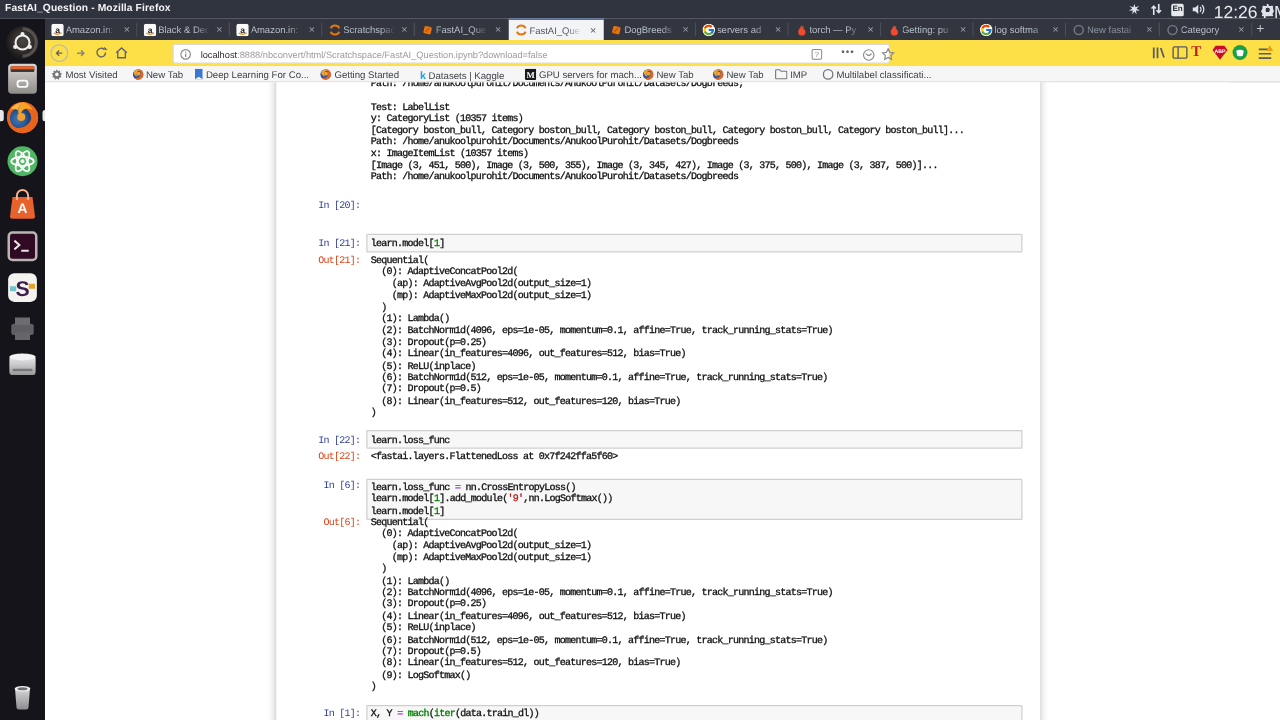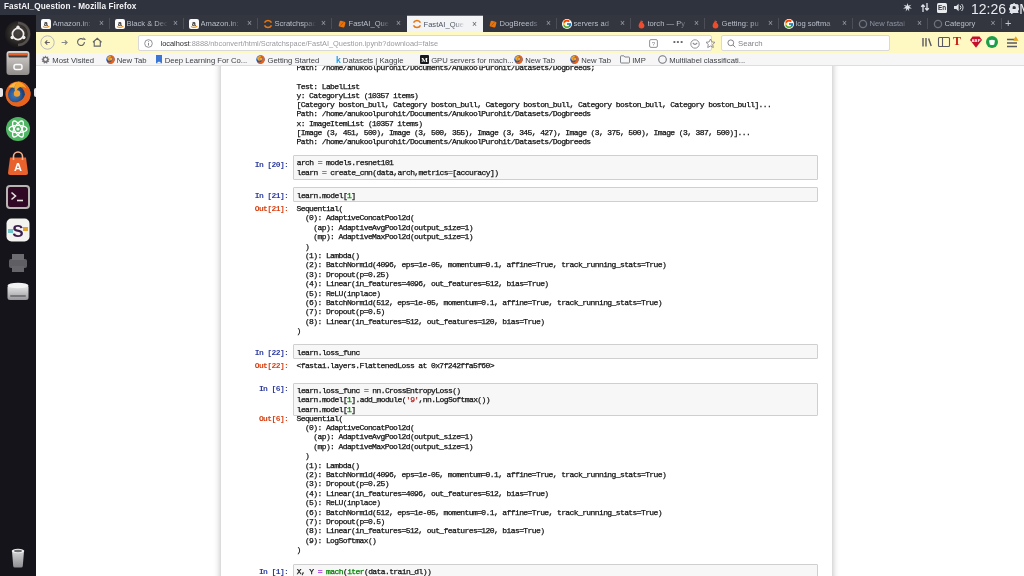--- a/index.html
+++ b/index.html
@@ -15,35 +15,35 @@
 
 #tabbar{left:36px;top:15px;width:988px;height:17px;background:#33363f}
 .tab{position:absolute;top:0;height:17px;font-size:7.6px;color:#b8bfca;white-space:nowrap;overflow:hidden}
 .tab .sep{position:absolute;right:0;top:3px;height:11px;width:1px;background:#4b4e57}
 .tab .ti{position:absolute;left:4.5px;top:3.8px;width:9.5px;height:9.5px}
 .tab .tt{position:absolute;left:16.5px;top:3.7px;width:41px;overflow:hidden;-webkit-mask-image:linear-gradient(to right,#000 72%,transparent 100%)}
 .tab .tx{position:absolute;right:6px;top:3.4px;font-size:8.5px;color:#9aa0ab}
 .tab.active{background:#f3f4f5;color:#4e5563;border-top:1.6px solid #2c6fe8}
 .tab.active .tx{color:#565c66}
 
-#navbar{left:36px;top:32px;width:988px;height:21px;background:#fef9c3}
+#navbar{left:36px;top:32px;width:988px;height:21px;background:#fde047}
 #urlbar{left:102px;top:2.5px;width:574px;height:16px;background:#fff;border:1px solid #d9d9da;border-radius:2px}
 #searchbar{left:685px;top:2.5px;width:169px;height:16px;background:#fff;border:1px solid #d9d9da;border-radius:2px}
 .urltxt{position:absolute;left:21.5px;top:3.5px;font-size:7.4px;color:#9a9aa0;white-space:nowrap}
 .urltxt b{color:#2a2a2e;font-weight:normal}
 
 #bookbar{left:36px;top:53px;width:988px;height:13px;background:#f6f6f7;border-bottom:1px solid #dededf;font-size:7.7px;color:#3e4147}
 .bm{position:absolute;top:2.2px;white-space:nowrap}
 .bm .bi{display:inline-block;vertical-align:-1.5px}
 
 #content{left:36px;top:66px;width:948px;height:510px;background:#fff;overflow:hidden}
 #nbc{position:absolute;left:185px;top:-10px;width:611px;height:530px;background:#fff;box-shadow:0 0 6px 1px rgba(90,90,90,.38)}
 .mono,.mono pre{font-family:"Liberation Mono",monospace;font-size:8px;letter-spacing:-.6px;line-height:9.4px;white-space:pre;color:#111;-webkit-text-stroke:.25px #111}
 .mono .op{-webkit-text-stroke:.25px #a22fdb}.mono .st{-webkit-text-stroke:.25px #ba2121}.mono .kw,.mono .nm{-webkit-text-stroke:.25px #008000}
-.prompt{position:absolute;font-family:"Liberation Mono",monospace;font-size:8px;letter-spacing:-.6px;font-weight:bold;white-space:pre}
+.prompt{position:absolute;font-family:"Liberation Mono",monospace;font-size:8px;letter-spacing:-.6px;font-weight:normal;white-space:pre}
 .pin{color:#303f9f}.pout{color:#d84315}
 .cbox{position:absolute;left:257.3px;width:524.7px;background:#f7f7f7;border:1px solid #cfcfcf;border-radius:1px;padding:2.2px 0 1.4px 2.4px}
 .otxt{position:absolute;left:260.5px}
 .kw{color:#008000}.op{color:#a22fdb}.st{color:#ba2121}.nm{color:#008000}
 
 #sbline{left:978px;top:0;width:1px;height:510px;background:#e9e9ea}
 #sbthumb{left:980px;top:159px;width:7px;height:147px;background:#adb0b5;border-radius:3.5px}
 </style></head>
 <body>
 <div class="abs" id="panel">
@@ -224,27 +224,20 @@
         <text x="4.5" y="6.6" font-size="6" fill="#87878c" text-anchor="middle" font-family="Liberation Sans">?</text>
       </svg>
     <div class="abs" style="left:534px;top:1.5px;color:#636369;font-size:8px;letter-spacing:.8px">•••</div>
     <svg class="abs" style="left:551px;top:3.2px" width="10" height="10" viewBox="0 0 10 10">
         <circle cx="5" cy="5" r="4.2" fill="none" stroke="#87878c" stroke-width=".9"></circle>
         <path d="M2.8 3.9 Q5 6.8 7.2 3.9" stroke="#87878c" stroke-width="1.1" fill="none"></path>
       </svg>
     <svg class="abs" style="left:566px;top:2.8px" width="11" height="11" viewBox="0 0 11 11">
         <path d="M5.5 1 L6.9 3.9 L10 4.3 L7.7 6.4 L8.3 9.5 L5.5 8 L2.7 9.5 L3.3 6.4 L1 4.3 L4.1 3.9 Z" fill="none" stroke="#87878c" stroke-width=".9"></path>
       </svg>
-  </div>
-  <div class="abs" id="searchbar">
-    <svg class="abs" style="left:5px;top:3.5px" width="9" height="9" viewBox="0 0 9 9">
-        <circle cx="3.8" cy="3.8" r="2.9" fill="none" stroke="#87878c" stroke-width="1"></circle>
-        <path d="M6 6 L8.3 8.3" stroke="#87878c" stroke-width="1"></path>
-      </svg>
-    <div class="abs" style="left:16px;top:3.2px;font-size:7.8px;color:#84848a">Search</div>
   </div>
   <svg class="abs" style="left:884px;top:3px" width="14" height="14" viewBox="0 0 14 14">
       <path d="M3 3 V11.5 M6 3 V11.5 M8.6 3.4 L11.2 11" stroke="#5a5a62" stroke-width="1.4" fill="none"></path>
     </svg>
   <svg class="abs" style="left:901px;top:3px" width="14" height="14" viewBox="0 0 14 14">
       <rect x="1.5" y="2.5" width="11" height="9" rx="1" fill="none" stroke="#5a5a62" stroke-width="1.1"></rect>
       <path d="M5.5 2.5 V11.5" stroke="#5a5a62" stroke-width="1.1"></path>
     </svg>
   <div class="abs" style="left:917px;top:1.5px;font-family:'Liberation Serif',serif;font-size:12px;font-weight:bold;color:#c51e14">T</div>
   <svg class="abs" style="left:932.5px;top:3px" width="14" height="14" viewBox="0 0 14 14">
@@ -313,22 +306,20 @@
 
 Test: LabelList
 y: CategoryList (10357 items)
 [Category boston_bull, Category boston_bull, Category boston_bull, Category boston_bull, Category boston_bull]...
 Path: /home/anukoolpurohit/Documents/AnukoolPurohit/Datasets/Dogbreeds
 x: ImageItemList (10357 items)
 [Image (3, 451, 500), Image (3, 500, 355), Image (3, 345, 427), Image (3, 375, 500), Image (3, 387, 500)]...
 Path: /home/anukoolpurohit/Documents/AnukoolPurohit/Datasets/Dogbreeds</div>
 
   <div class="prompt pin" style="top:93.6px;left:218.7px">In [20]:</div>
-  <div class="cbox mono" style="top:89.3px"><pre>arch <span class="op">=</span> models.resnet101
-learn <span class="op">=</span> create_cnn(data,arch,metrics<span class="op">=</span>[accuracy])</pre></div>
 
   <div class="prompt pin" style="top:124.6px;left:218.7px">In [21]:</div>
   <div class="cbox mono" style="top:121.4px"><pre>learn.model[<span class="nm">1</span>]</pre></div>
 
   <div class="prompt pout" style="top:137.9px;left:218.7px">Out[21]:</div>
   <div class="mono otxt" style="top:137.9px">Sequential(
   (0): AdaptiveConcatPool2d(
     (ap): AdaptiveAvgPool2d(output_size=1)
     (mp): AdaptiveMaxPool2d(output_size=1)
   )

